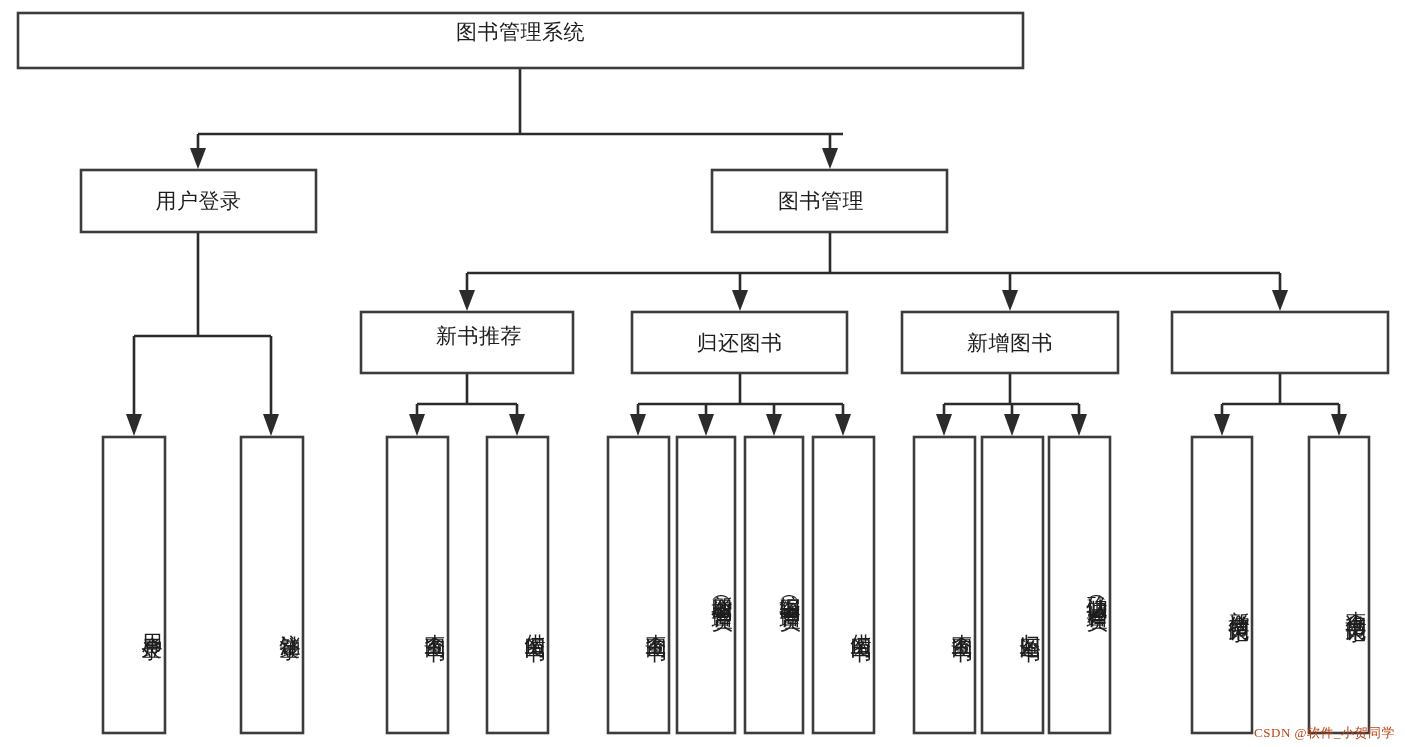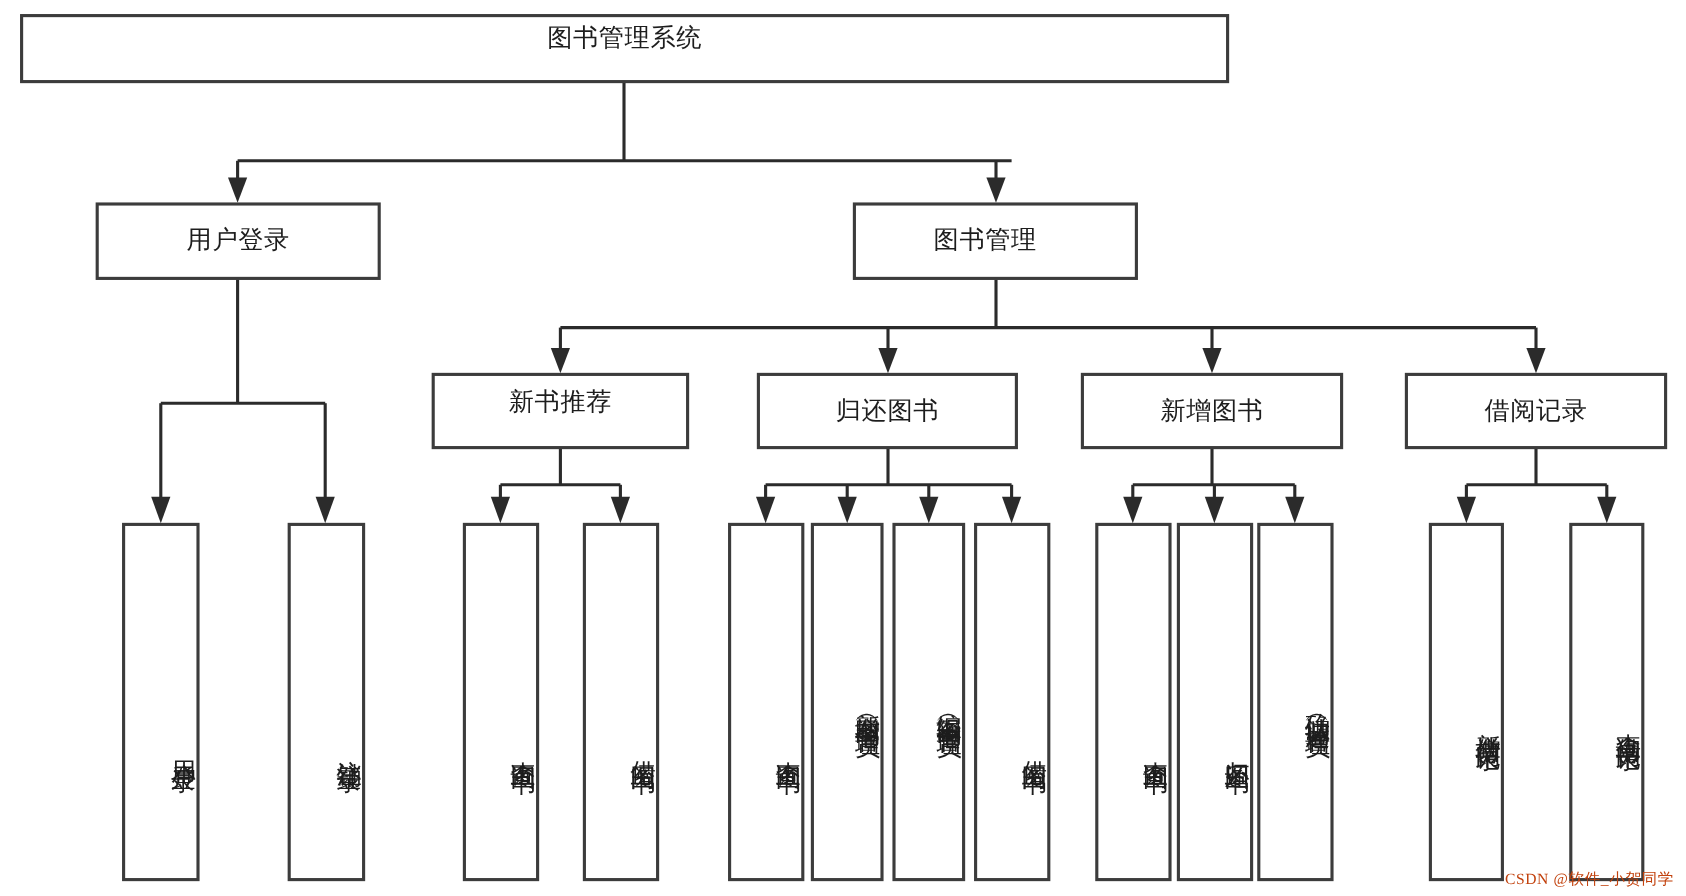--- a/index.html
+++ b/index.html
@@ -183,24 +183,23 @@
 
     <rect class="node-box" x="1192" y="437" width="60" height="296"></rect>
     <rect class="node-box" x="1309" y="437" width="60" height="296"></rect>
   </svg>
 
   <div class="node-label horizontal" style="left:18px; top:13px; width:1005px; height:38px;">图书管理系统</div>
 
   <div class="node-label horizontal" style="left:81px; top:170px; width:235px; height:62px;">用户登录</div>
   <div class="node-label horizontal" style="left:712px; top:170px; width:218px; height:62px;">图书管理</div>
 
-  <div class="node-label horizontal" style="left:361px; top:312px; width:212px; height:48px;">新书推荐</div>
+  <div class="node-label horizontal" style="left:373px; top:312px; width:212px; height:48px;">新书推荐</div>
   <div class="node-label horizontal" style="left:632px; top:312px; width:215px; height:61px;">归还图书</div>
   <div class="node-label horizontal" style="left:902px; top:312px; width:216px; height:61px;">新增图书</div>
-  <div class="node-label horizontal" style="left:1172px; top:312px; width:216px; height:61px;">借阅记录</div>
 
   <div class="node-label vertical" style="left:103px; top:437px; width:62px; height:296px; padding-top:74px;">用户登录</div>
   <div class="node-label vertical" style="left:241px; top:437px; width:62px; height:296px; padding-top:74px;">注销登录</div>
 
   <div class="node-label vertical" style="left:387px; top:437px; width:61px; height:296px; padding-top:74px;">查询图书</div>
   <div class="node-label vertical" style="left:487px; top:437px; width:61px; height:296px; padding-top:74px;">借阅图书</div>
 
   <div class="node-label vertical" style="left:608px; top:437px; width:61px; height:296px; padding-top:74px;">查询图书</div>
   <div class="node-label vertical" style="left:677px; top:437px; width:58px; height:296px; padding-top:8px;">新增图书（管理员）</div>
   <div class="node-label vertical" style="left:745px; top:437px; width:58px; height:296px; padding-top:8px;">编辑图书（管理员）</div>

